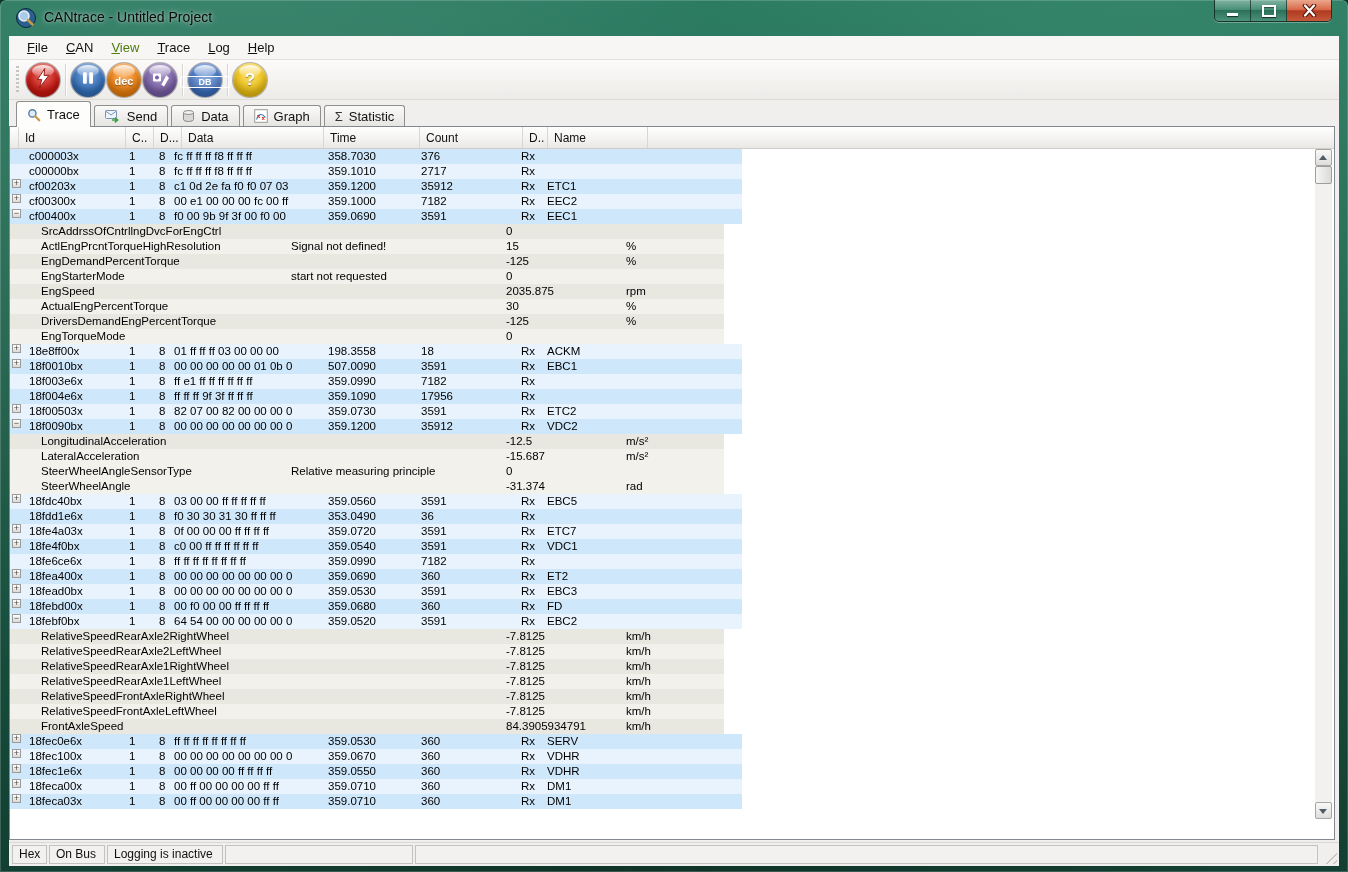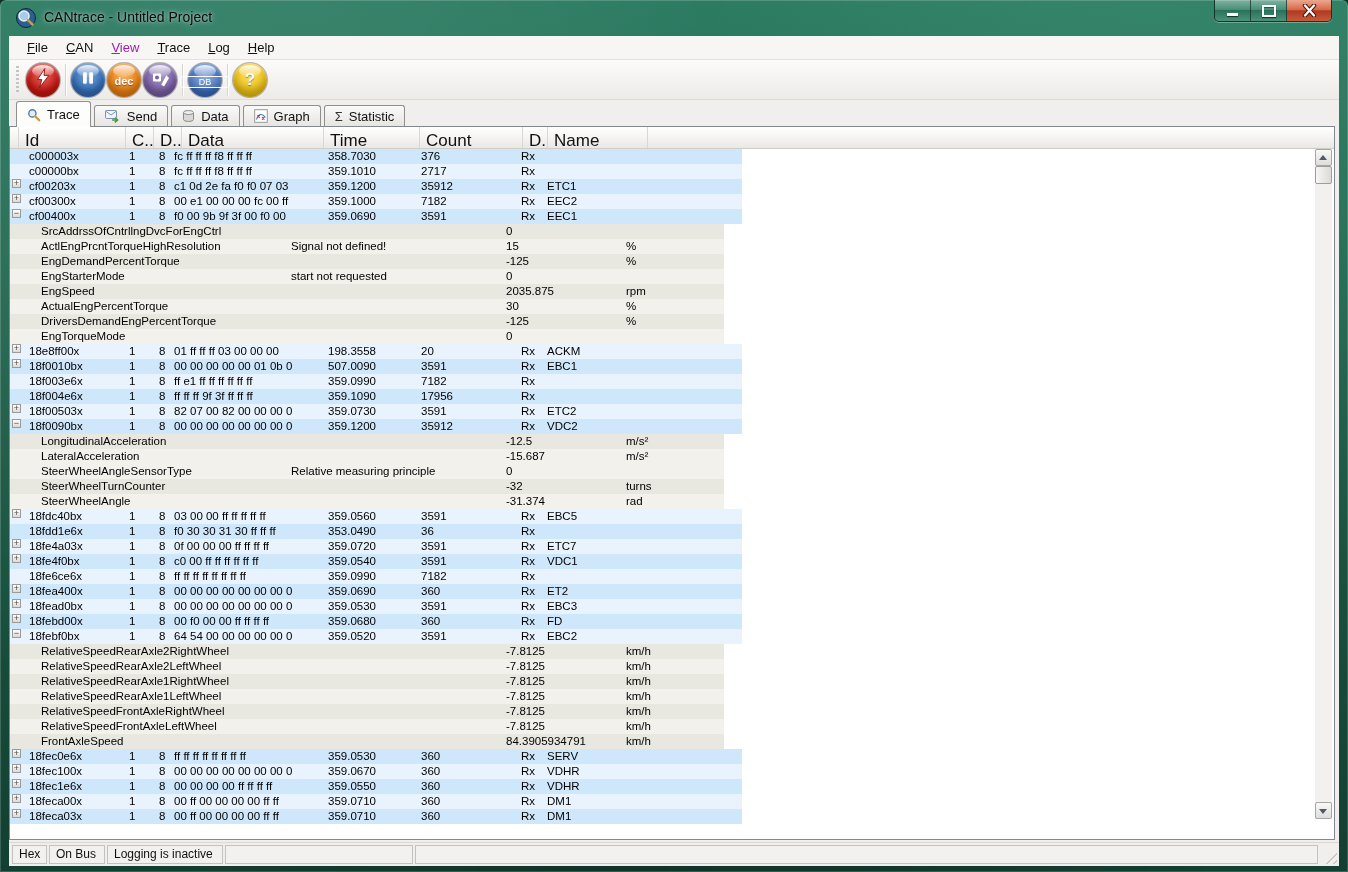--- a/index.html
+++ b/index.html
@@ -25,41 +25,41 @@
     border-right:1px solid rgba(15,35,25,.65);}
   .cap.close{width:44px;border-right:none;
     background:linear-gradient(#eba88e,#d96a49 45%,#b03a22 52%,#c65a3b);}
   .glyph-min{width:11px;height:3px;background:#fff;margin-top:8px;box-shadow:0 1px 1px rgba(0,0,0,.65);}
   .glyph-max{width:10px;height:8px;border:2px solid #fff;box-shadow:0 1px 1px rgba(0,0,0,.6),inset 0 1px 1px rgba(0,0,0,.5);}
   
   .client{position:absolute;left:9px;right:9px;top:36px;bottom:6px;background:#f0efed;overflow:hidden;}
   
   .menubar{height:23px;background:#f7f6f5;border-bottom:1px solid #e4e2e0;display:flex;align-items:center;padding-left:9px;font-size:13px;color:#111;}
   .mi{padding:3px 9px;}
-  .mi.dis{color:#a21caf;}
+  .mi.dis{color:#4d7c0f;}
   
   .toolbar{height:39px;background:linear-gradient(#fcfbfa,#edebe8);border-bottom:1px solid #dddbd8;display:flex;align-items:center;padding-left:5px;}
   .tgrip{width:3px;height:28px;margin:0 6px 0 2px;background:repeating-linear-gradient(180deg,#c6c4c1 0 2px,transparent 2px 4px);}
   .tsep{width:1px;height:32px;background:#d6d4d1;box-shadow:1px 0 0 #fff;margin:0 4px;}
   .tbtn{width:34px;height:34px;border-radius:50%;margin:0 1px;position:relative;display:flex;align-items:center;justify-content:center;
     box-shadow:inset 0 -7px 9px rgba(0,0,0,.28),inset 0 2px 3px rgba(255,255,255,.45),0 0 0 1px rgba(0,0,0,.28);}
   .tbtn::before{content:"";position:absolute;left:6px;right:6px;top:2px;height:12px;border-radius:50%;
     background:linear-gradient(rgba(255,255,255,.9),rgba(255,255,255,.08));}
   .ticon-text{color:#fff;font-weight:bold;text-shadow:0 1px 1px rgba(0,0,0,.4);position:relative;}
-  .ticon-db{color:#fff;font-weight:normal;font-size:9px;border:1.5px solid #fff;border-radius:3px;padding:0 18px;line-height:10px;background:rgba(255,255,255,.12);position:relative;}
+  .ticon-db{color:#fff;font-weight:bold;font-size:9px;border:1.5px solid #fff;border-radius:3px;padding:0 18px;line-height:10px;background:rgba(255,255,255,.12);position:relative;}
   
   .tabbar{height:26px;display:flex;align-items:flex-end;padding-left:7px;background:#f0efed;position:relative;z-index:2;}
   .tab{display:flex;align-items:center;gap:6px;padding:0 10px;height:20px;border:1px solid #8f8f8d;border-bottom:none;
     border-radius:3px 3px 0 0;background:linear-gradient(#fafaf9,#e7e5e2);margin-right:3px;font-size:13px;color:#111;}
   .tab.active{height:25px;background:#fdfdfc;margin-bottom:-1px;z-index:3;position:relative;}
   .sigma{font-size:13px;color:#333;}
   
   .tablewrap{position:absolute;left:0;top:90px;width:1326px;height:714px;background:#fff;border:1px solid #828790;box-sizing:border-box;}
   .thead{height:22px;display:flex;background:linear-gradient(#ffffff,#f4f3f1 55%,#eae8e5);border-bottom:1px solid #cfcdca;box-sizing:border-box;}
-  .th{border-right:1px solid #d9d7d4;padding:4px 0 0 6px;font-size:17px;color:#111;box-sizing:border-box;overflow:hidden;white-space:nowrap;}
+  .th{border-right:1px solid #d9d7d4;padding:4px 0 0 6px;font-size:12px;color:#111;box-sizing:border-box;overflow:hidden;white-space:nowrap;}
   .th.fill{flex:1;border-right:none;}
   .tbody{position:relative;height:684px;overflow:hidden;font-size:11.5px;color:#000;}
   .row{position:relative;height:15px;line-height:15px;white-space:nowrap;}
   .row .bg{position:absolute;top:0;bottom:0;left:0;}
   .row.m .bg{width:732px;}
   .row.s .bg{width:714px;}
   .m.dark .bg{background:var(--row-blue-dark);}
   .m.light .bg{background:var(--row-blue-light);}
   .s.dark .bg{background:var(--row-gray-dark);}
   .s.light .bg{background:var(--row-gray-light);}
@@ -323,21 +323,21 @@
             <span class="s-val">0</span>
           </div>
           <div class="row m light">
             <div class="bg"></div>
             <span class="xbox">+</span>
             <span class="c-id">18e8ff00x</span>
             <span class="c-ch">1</span>
             <span class="c-dlc">8</span>
             <span class="c-data">01 ff ff ff 03 00 00 00</span>
             <span class="c-time">198.3558</span>
-            <span class="c-count">20</span>
+            <span class="c-count">18</span>
             <span class="c-dir">Rx</span>
             <span class="c-name">ACKM</span>
           </div>
           <div class="row m dark">
             <div class="bg"></div>
             <span class="xbox">+</span>
             <span class="c-id">18f0010bx</span>
             <span class="c-ch">1</span>
             <span class="c-dlc">8</span>
             <span class="c-data">00 00 00 00 00 01 0b 0</span>
@@ -400,26 +400,20 @@
             <div class="bg"></div>
             <span class="s-name">LateralAcceleration</span>
             <span class="s-val">-15.687</span>
             <span class="s-unit">m/s²</span>
           </div>
           <div class="row s light">
             <div class="bg"></div>
             <span class="s-name">SteerWheelAngleSensorType</span>
             <span class="s-interp">Relative measuring principle</span>
             <span class="s-val">0</span>
-          </div>
-          <div class="row s dark">
-            <div class="bg"></div>
-            <span class="s-name">SteerWheelTurnCounter</span>
-            <span class="s-val">-32</span>
-            <span class="s-unit">turns</span>
           </div>
           <div class="row s light">
             <div class="bg"></div>
             <span class="s-name">SteerWheelAngle</span>
             <span class="s-val">-31.374</span>
             <span class="s-unit">rad</span>
           </div>
           <div class="row m light">
             <div class="bg"></div>
             <span class="xbox">+</span>

